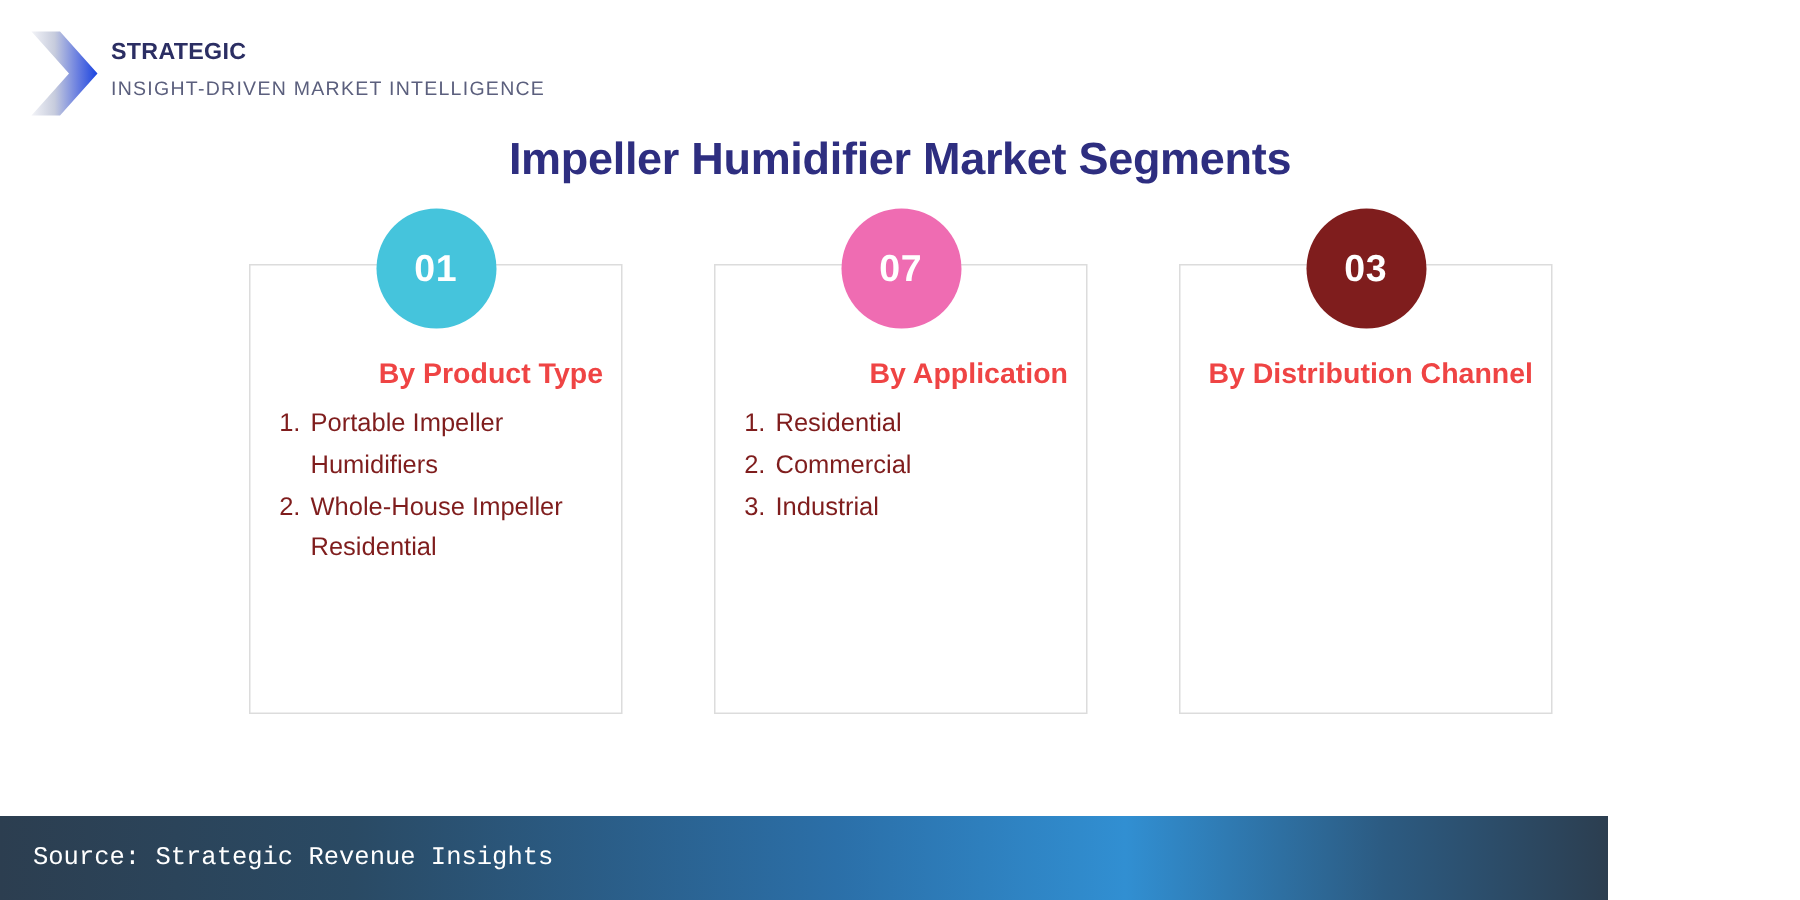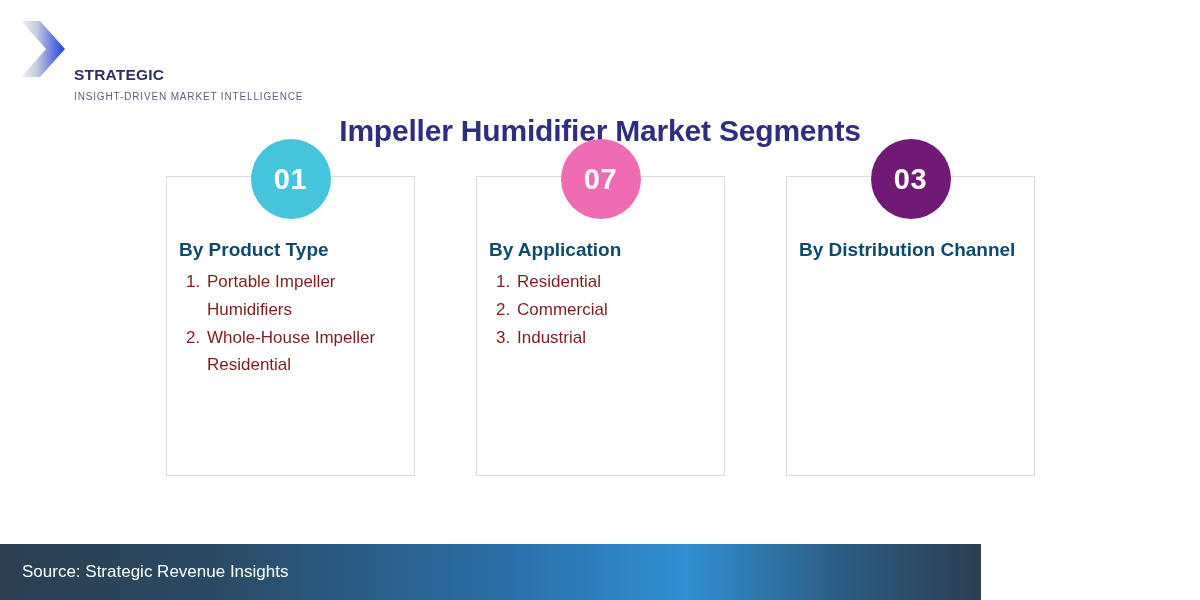--- a/index.html
+++ b/index.html
@@ -24,51 +24,49 @@
     align-items: flex-start;
   }
   .logo-mark {
     width: 46px;
     height: 58px;
     flex: 0 0 46px;
     margin-right: 8px;
   }
   .logo-text {
     padding-top: 7px;
-    margin-top: 40px;
   }
   .logo-name {
     font-size: 15.5px;
     font-weight: bold;
     line-height: 1.08;
     letter-spacing: 0.2px;
     color: #2b2e63;
     white-space: nowrap;
   }
   .logo-name .line2 { display: block; }
   .logo-tagline {
     margin-top: 7px;
-    font-size: 10px;
+    font-size: 13px;
     letter-spacing: 0.85px;
     color: #5b5f7d;
     white-space: nowrap;
   }
 
   
   .page-title {
     position: absolute;
     top: 90px;
     left: 0;
     width: 1200px;
     text-align: center;
     font-size: 30px;
     font-weight: bold;
     color: #2e2e80;
     letter-spacing: -0.2px;
-    margin-top: 24px;
   }
 
   
   .cards {
     position: absolute;
     top: 176px;
     left: 166px;
     width: 869px;
     height: 300px;
     display: flex;
@@ -87,68 +85,69 @@
     top: -38px;
     left: 50%;
     transform: translateX(-50%);
     width: 80px;
     height: 80px;
     border-radius: 50%;
     display: flex;
     align-items: center;
     justify-content: center;
     color: #ffffff;
-    font-size: 29px;
+    font-size: 25px;
     font-weight: bold;
     letter-spacing: 0.5px;
   }
   .card-body {
     padding-top: 58px;
   }
   .card-heading {
-    text-align: left;
+    text-align: right;
     font-size: 19px;
     font-weight: bold;
-    color: #0c4a6e;
+    color: #ef4444;
     line-height: 1.55;
     padding: 0 12px;
   }
   .card-list {
     margin: 4px 0 0 0;
     padding: 0 12px 0 38px;
     list-style: decimal;
     color: #7f1d1d;
     font-size: 17px;
     line-height: 1.62;
   }
   .card-list li {
     padding-left: 2px;
   }
 
   
   .footer {
     position: absolute;
     left: 0;
     bottom: 0;
-    width: 981px;
+    width: 1072px;
     height: 56px;
     background: linear-gradient(to right,
       #2c3e50 0%,
       #2a4a64 22%,
       #2b6fa8 52%,
       #318fd2 70%,
       #2c5b82 86%,
       #2c3e50 100%);
     display: flex;
     align-items: center;
     justify-content: space-between;
     box-sizing: border-box;
     padding: 0 22px;
     color: #ffffff;
     font-size: 17px;
+    font-family: Liberation Mono, monospace;
   }
 </style>
 </head>
 <body>
 
 <div class="logo-block">
   <svg class="logo-mark" viewBox="0 0 46 58">
     <defs>
       <linearGradient id="chevGrad" x1="0" y1="0" x2="1" y2="0">
         <stop offset="0%" stop-color="#f2f3f7"></stop>
@@ -192,21 +191,21 @@
       <div class="card-heading">By Application</div>
       <ol class="card-list">
         <li>Residential</li>
         <li>Commercial</li>
         <li>Industrial</li>
       </ol>
     </div>
   </div>
 
   <div class="card">
-    <div class="badge" style="background:#701a75">
+    <div class="badge" style="background:#7f1d1d">
       <span>03</span>
     </div>
     <div class="card-body">
       <div class="card-heading">By Distribution Channel</div>
     </div>
   </div>
 
 </div>
 
 <div class="footer">

